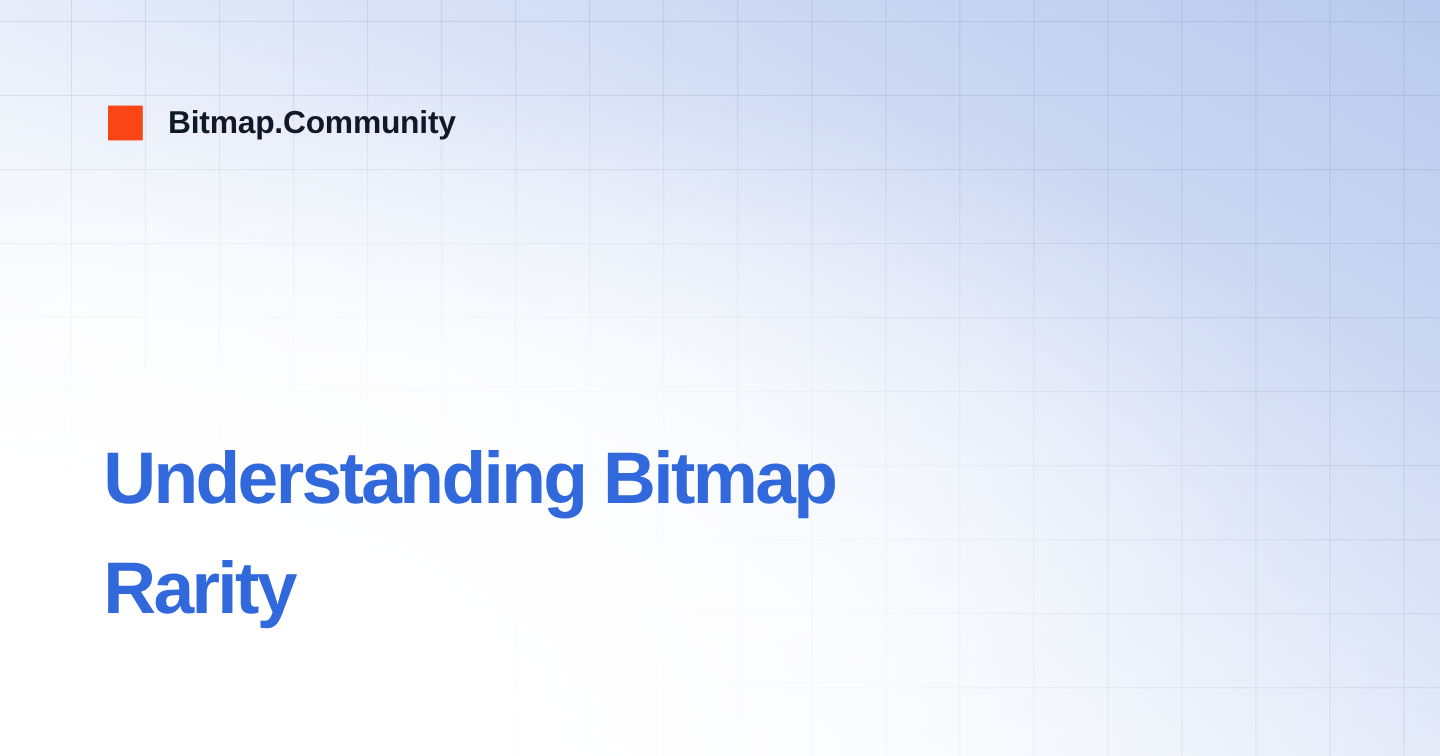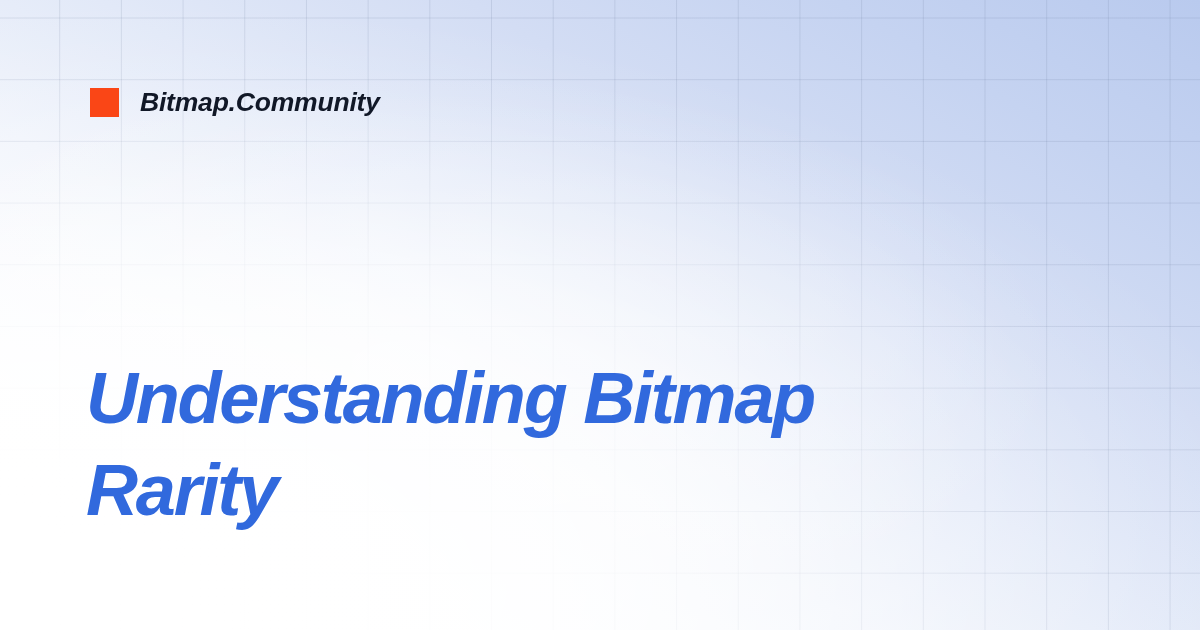--- a/index.html
+++ b/index.html
@@ -13,21 +13,20 @@
   }
 
   
   .og-canvas {
     position: relative;
     width: 1200px;
     height: 630px;
     overflow: hidden;
     background: #bef264;
     isolation: isolate;
-    font-style: italic;
   }
 
   
   
   .bg-gradient {
     position: absolute;
     inset: 0;
     background:
       linear-gradient(
         210deg,
@@ -114,21 +113,21 @@
     white-space: nowrap;
   }
 
   
   .headline {
     position: absolute;
     left: 86px;
     top: 352px;
     width: 1030px;
     margin: 0;
-    font-size: 72px;
+    font-size: 61px;
     font-weight: 700;
     line-height: 92px;
     letter-spacing: -2.2px;
     color: #3169dd;
     white-space: pre-line;
   }
 </style>
 </head>
 <body>
 

